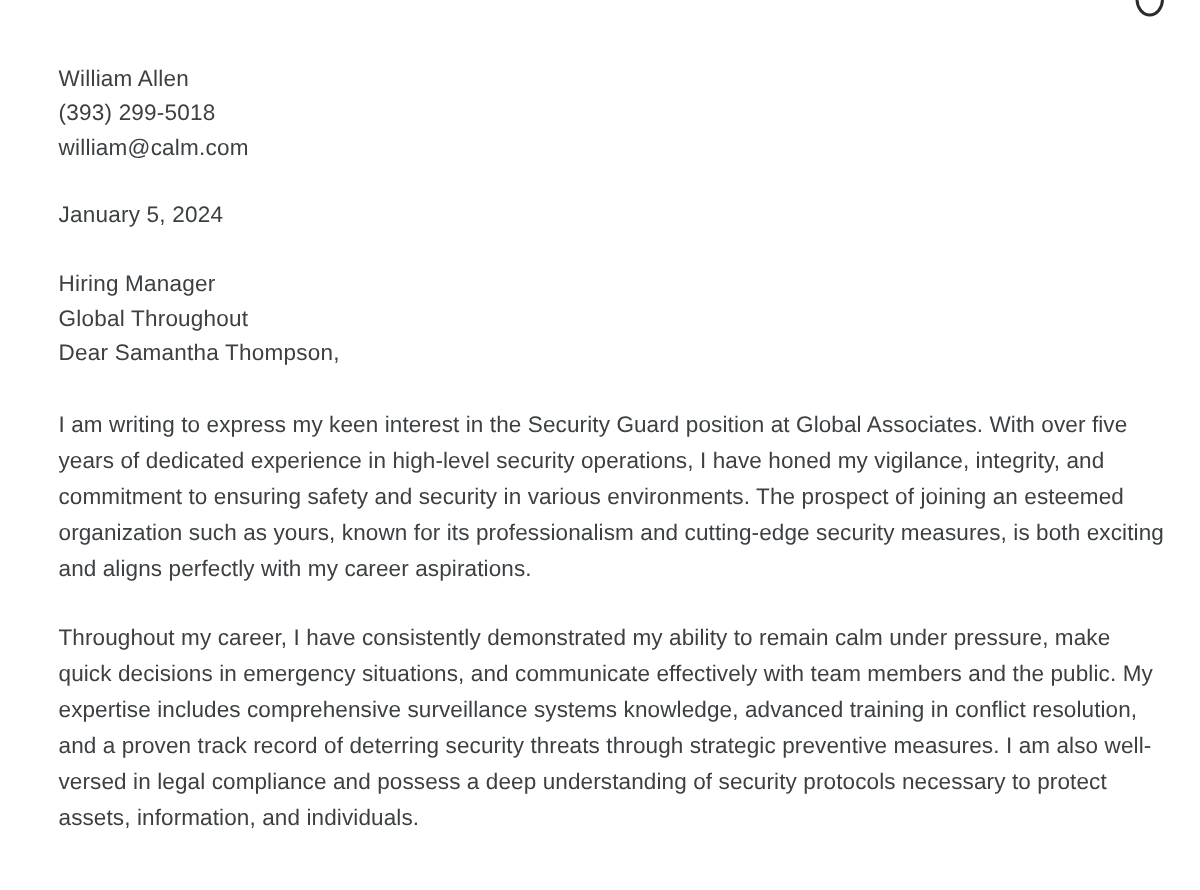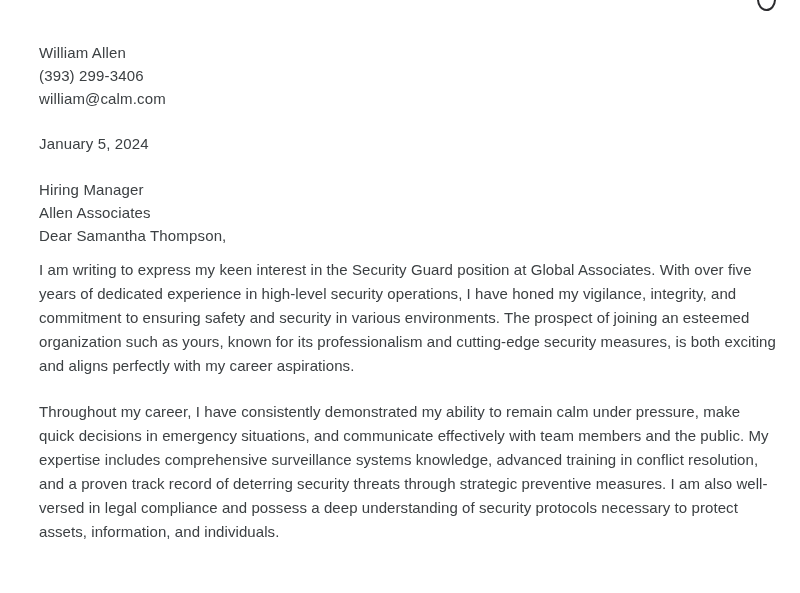--- a/index.html
+++ b/index.html
@@ -75,41 +75,41 @@
 
   .body-para {
     font-size: 15px;
     line-height: 24px;
     letter-spacing: 0.005em;
     margin: 0;
     text-align: left;
   }
   .para-gap { margin-top: 22px; }
 
-  .para-first { margin-top: 11px; }
+  .para-first { margin-top: 25px; }
 </style>
 </head>
 <body>
 
 <div class="page">
   <div class="letter">
 
     <div class="block contact-block">
       <div class="hdr-line">William Allen</div>
-      <div class="hdr-line">(393) 299-3406</div>
+      <div class="hdr-line">(393) 299-5018</div>
       <div class="hdr-line">william@calm.com</div>
     </div>
 
     <div class="block date-block">
       <div class="hdr-line">January 5, 2024</div>
     </div>
 
     <div class="block recipient-block">
       <div class="hdr-line">Hiring Manager</div>
-      <div class="hdr-line">Allen Associates</div>
+      <div class="hdr-line">Global Throughout</div>
     </div>
 
     <div class="block salutation-block">
       <div class="hdr-line">Dear Samantha Thompson,</div>
     </div>
 
     <p class="body-para para-first">I am writing to express my keen interest in the Security Guard position at Global Associates. With over five years of dedicated experience in high-level security operations, I have honed my vigilance, integrity, and commitment to ensuring safety and security in various environments. The prospect of joining an esteemed organization such as yours, known for its professionalism and cutting-edge security measures, is both exciting and aligns perfectly with my career aspirations.</p>
 
     <p class="body-para para-gap">Throughout my career, I have consistently demonstrated my ability to remain calm under pressure, make quick decisions in emergency situations, and communicate effectively with team members and the public. My expertise includes comprehensive surveillance systems knowledge, advanced training in conflict resolution, and a proven track record of deterring security threats through strategic preventive measures. I am also well-versed in legal compliance and possess a deep understanding of security protocols necessary to protect assets, information, and individuals.</p>
 

